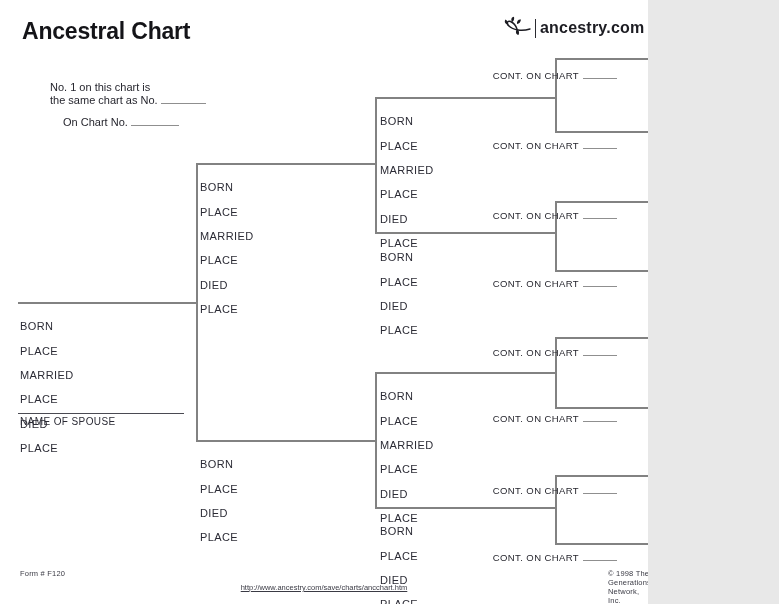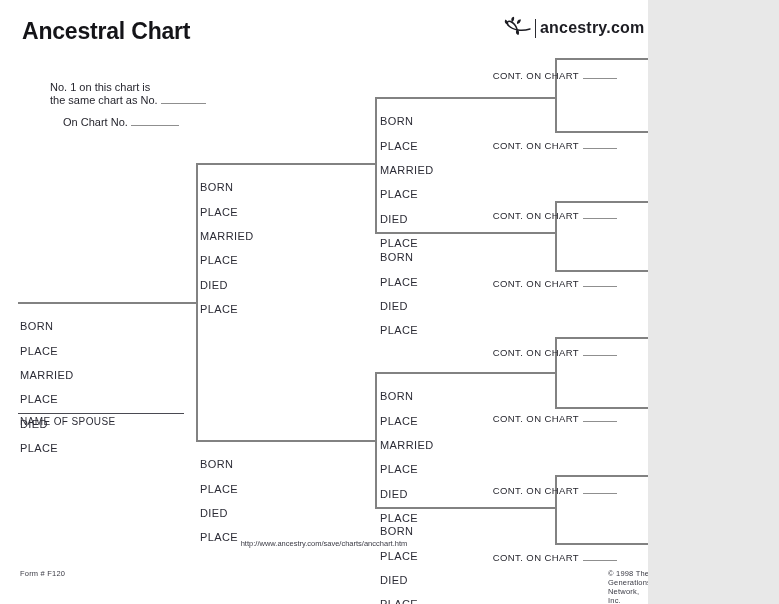--- a/index.html
+++ b/index.html
@@ -184,18 +184,18 @@
     <span>CONT. ON CHART</span><span class="blank"></span>
   </div>
   <div class="cont-row" style="top:484px;">
     <span>CONT. ON CHART</span><span class="blank"></span>
   </div>
   <div class="cont-row" style="top:551px;">
     <span>CONT. ON CHART</span><span class="blank"></span>
   </div>
 
   <div class="footer-text" style="left:20px;top:569px;">Form # F120</div>
-  <div class="footer-url" style="top:539px;">
+  <div class="footer-url" style="top:583px;text-decoration:underline;">
     <a class="plain" href="#">http://www.ancestry.com/save/charts/ancchart.htm</a>
   </div>
   <div class="footer-text" style="left:608px;top:569px;">© 1998 The Generations Network, Inc.</div>
 
 </div>
 
 </body></html>

